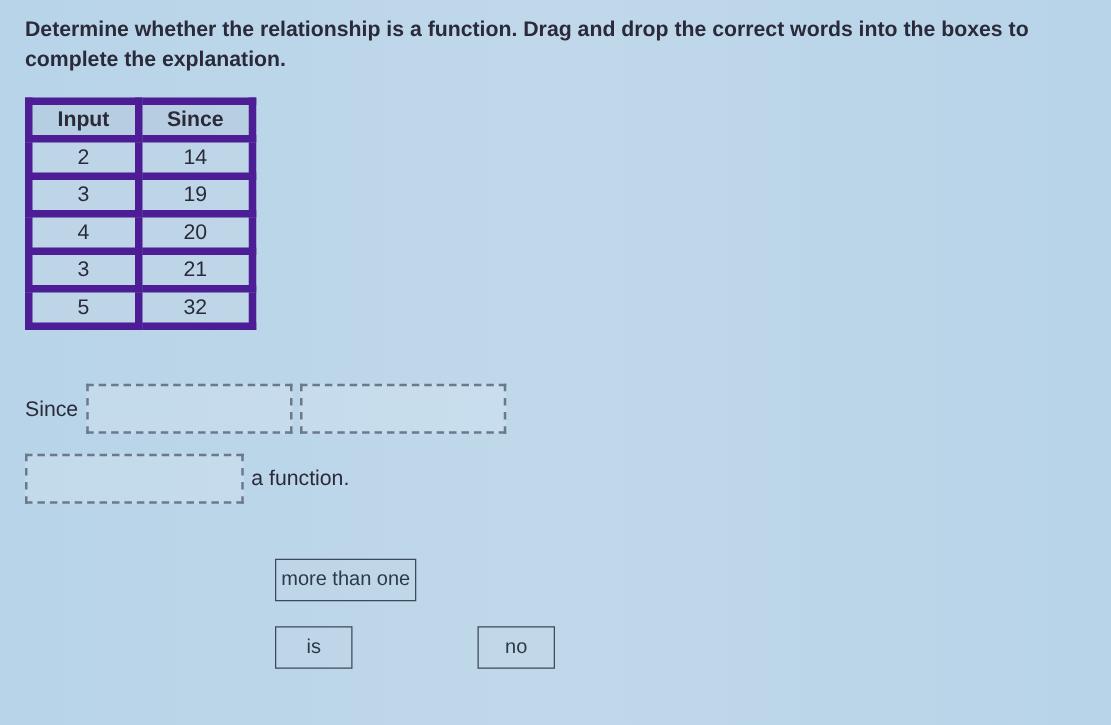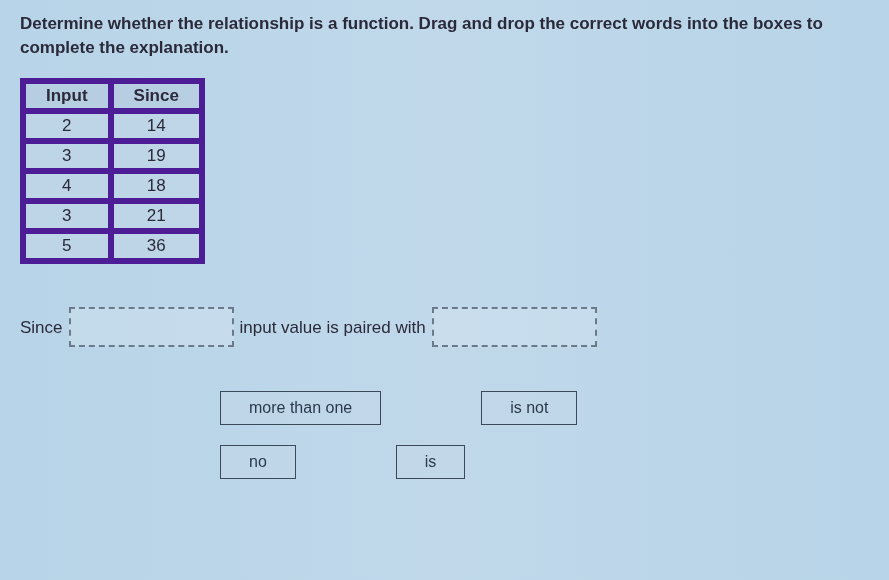--- a/index.html
+++ b/index.html
@@ -56,21 +56,21 @@
     gap: 20px;
     margin-left: 200px;
   }
   .option-row {
     display: flex;
     gap: 100px;
     align-items: center;
   }
   .chip {
     border: 1.5px solid #3a4a5a;
-    padding: 7px 28px;
+    padding: 7px 4px;
     font-size: 16px;
     background: rgba(200,215,230,0.25);
     color: #2a3a4a;
     cursor: grab;
     display: inline-block;
     min-width: 60px;
     text-align: center;
   }
 </style>
 </head>
@@ -89,44 +89,46 @@
     <tr>
       <td>2</td>
       <td>14</td>
     </tr>
     <tr>
       <td>3</td>
       <td>19</td>
     </tr>
     <tr>
       <td>4</td>
-      <td>18</td>
+      <td>20</td>
     </tr>
     <tr>
       <td>3</td>
       <td>21</td>
     </tr>
     <tr>
       <td>5</td>
-      <td>36</td>
+      <td>32</td>
     </tr>
   </tbody>
 </table>
 
 <div class="sentence-area">
   <div class="sentence-row">
     <span>Since</span>
     <span class="drop-target narrow"></span>
-    <span>input value is paired with</span>
     <span class="drop-target narrow"></span>
+  </div>
+  <div class="sentence-row">
+    <span class="drop-target third"></span>
+    <span>a function.</span>
   </div>
 </div>
 
 <div class="options">
   <div class="option-row">
     <span class="chip">more than one</span>
-    <span class="chip">is not</span>
   </div>
   <div class="option-row">
+    <span class="chip" style="min-width:62px">is</span>
     <span class="chip" style="min-width:62px">no</span>
-    <span class="chip" style="min-width:62px">is</span>
   </div>
 </div>
 
 </body></html>

